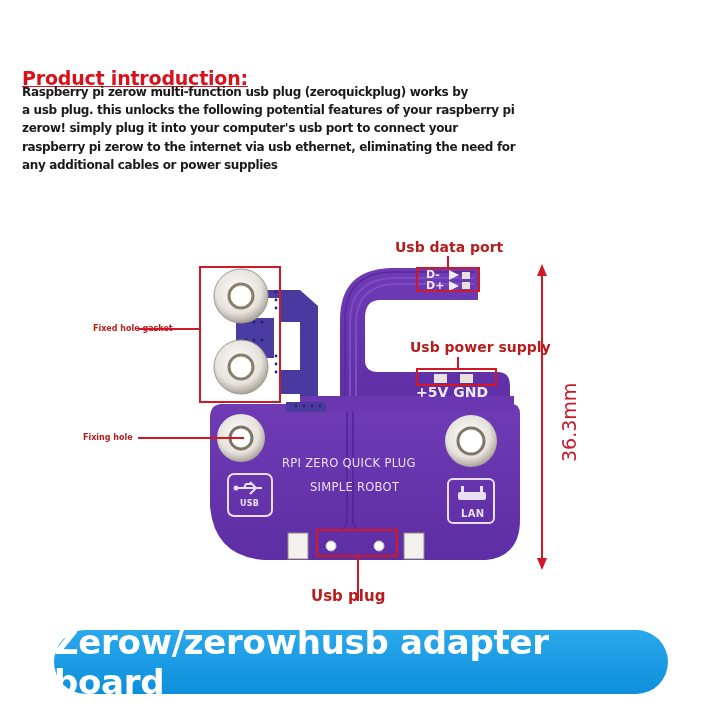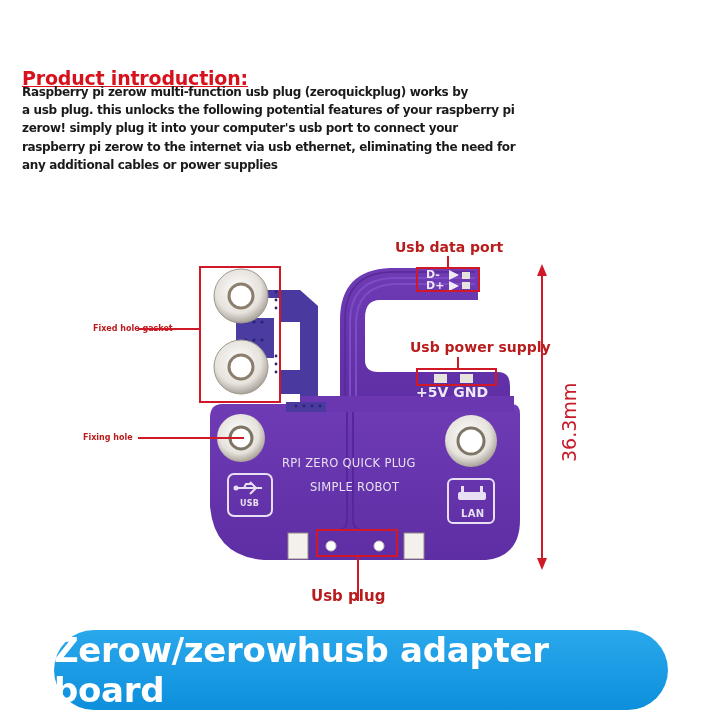--- a/index.html
+++ b/index.html
@@ -11,21 +11,21 @@
   .label { position:absolute; color:#b91c1c; font-weight:bold; white-space:nowrap; }
   .label.small { font-size:8px; }
   .label.mid { font-size:14px; }
   .hline { position:absolute; height:2px; background:#d01826; }
   .vline { position:absolute; width:2px; background:#d01826; }
   .redbox { position:absolute; border:2px solid #d01826; box-sizing:border-box; }
 
   .board { position:absolute; left:0; top:0; width:720px; height:720px; }
   .dim-text-wrap { position:absolute; left:558px; top:462px; width:24px; height:90px; }
 
-  .pill { position:absolute; left:54px; top:630px; width:614px; height:80px; border-radius:40px;
+  .pill { position:absolute; left:54px; top:630px; width:614px; height:64px; border-radius:40px;
           background:linear-gradient(#2aa8ec, #0d8fdc); display:flex; align-items:center; justify-content:center; }
   .pill span { color:#ffffff; font-size:34px; font-weight:bold; letter-spacing:-0.3px; }
 
   .pcb-text { position:absolute; color:#e8e0f2; font-size:11.5px; white-space:nowrap; letter-spacing:0.3px; }
   .pcb-small { position:absolute; color:#eee8f6; font-size:12px; font-weight:bold; white-space:nowrap; }
 </style>
 </head>
 <body>
 
 <div class="intro-title">Product introduction:</div>

